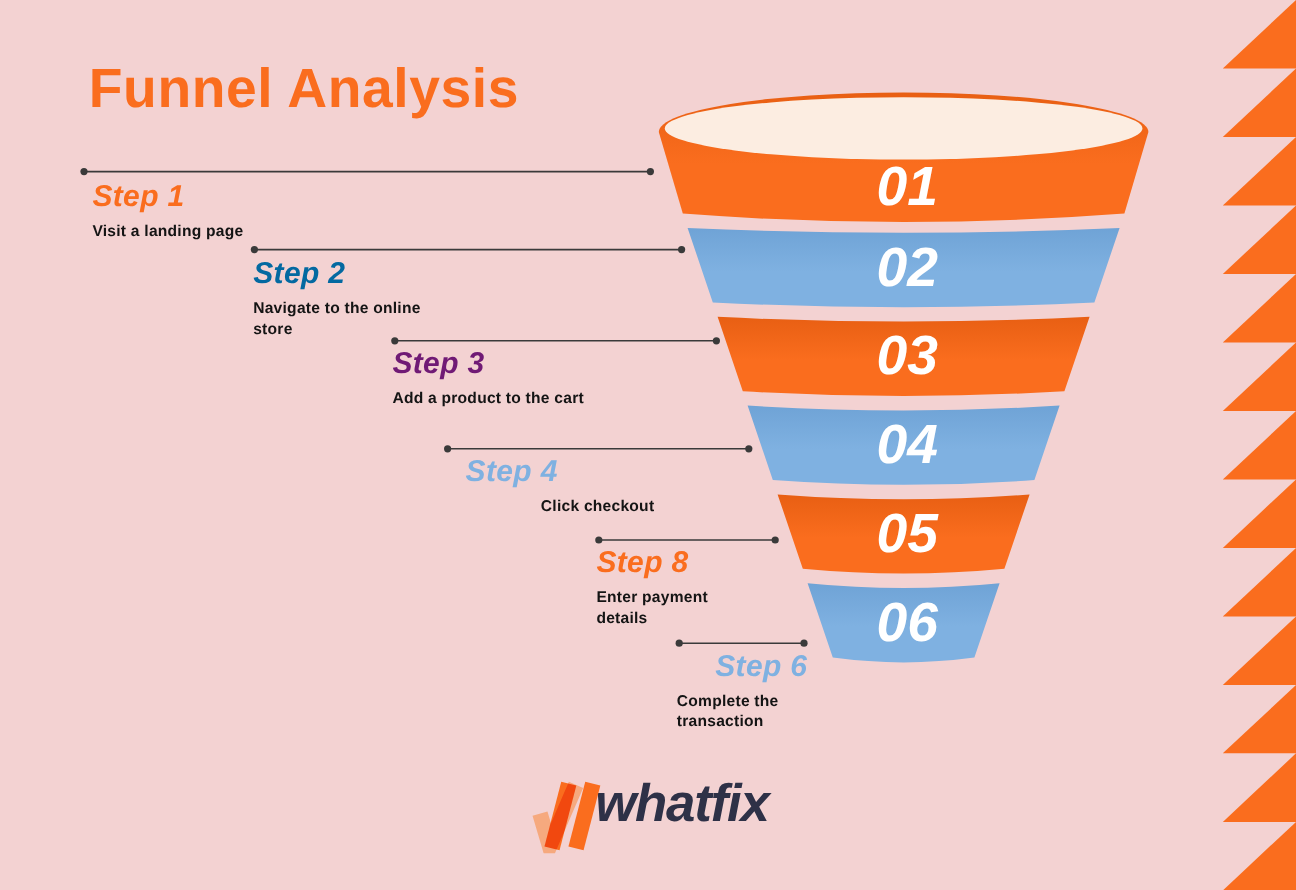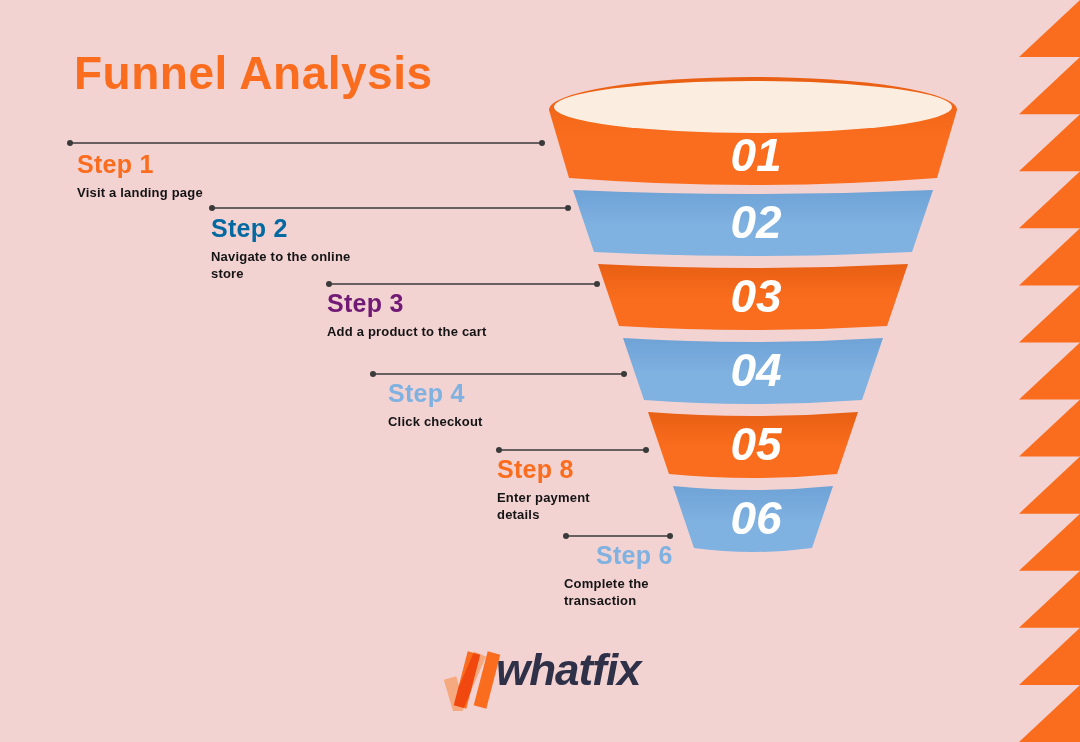--- a/index.html
+++ b/index.html
@@ -13,21 +13,21 @@
     font-size:46px;font-weight:bold;letter-spacing:.5px;
     color:var(--orange,#fa6d1e);
   }
   .funnel-svg{position:absolute;left:0;top:0;}
   .band-num{
     fill:#ffffff;font-size:46px;font-weight:bold;font-style:italic;
     text-anchor:middle;font-family:"Liberation Sans",sans-serif;
   }
   .step{position:absolute;}
   .step-label{
-    font-size:25px;font-weight:bold;
+    font-size:25px;font-weight:bold;font-style:italic;
     margin:0 0 5px 0;letter-spacing:.3px;
   }
   .step-desc{
     font-size:13px;font-weight:bold;line-height:1.32;
     color:var(--text_dark,#141414);letter-spacing:.2px;
   }
   .logo{
     position:absolute;left:443px;top:645px;height:66px;
     display:flex;align-items:flex-start;isolation:isolate;
   }
@@ -133,21 +133,21 @@
   <div class="step" style="left:211px;top:214px;">
     <div class="step-label" style="color: #0369a1;">Step 2</div>
     <div class="step-desc" style="width:150px;">Navigate to the online store</div>
   </div>
   <div class="step" style="left:327px;top:289px;">
     <div class="step-label" style="color: #701a75;">Step 3</div>
     <div class="step-desc" style="width:185px;">Add a product to the cart</div>
   </div>
   <div class="step" style="left:388px;top:379px;">
     <div class="step-label" style="color: rgb(127, 177, 225);">Step 4</div>
-    <div class="step-desc" style="width:220px;">Click checkout</div>
+    <div class="step-desc" style="width:220px;text-align:center;">Click checkout</div>
   </div>
   <div class="step" style="left:497px;top:455px;">
     <div class="step-label" style="color: rgb(250, 109, 30);">Step 8</div>
     <div class="step-desc" style="width:135px;">Enter payment details</div>
   </div>
   <div class="step" style="left:564px;top:541px;">
     <div class="step-label" style="color: rgb(127, 177, 225); margin-left: 32px;">Step 6</div>
     <div class="step-desc" style="width:135px;">Complete the transaction</div>
   </div>
 

